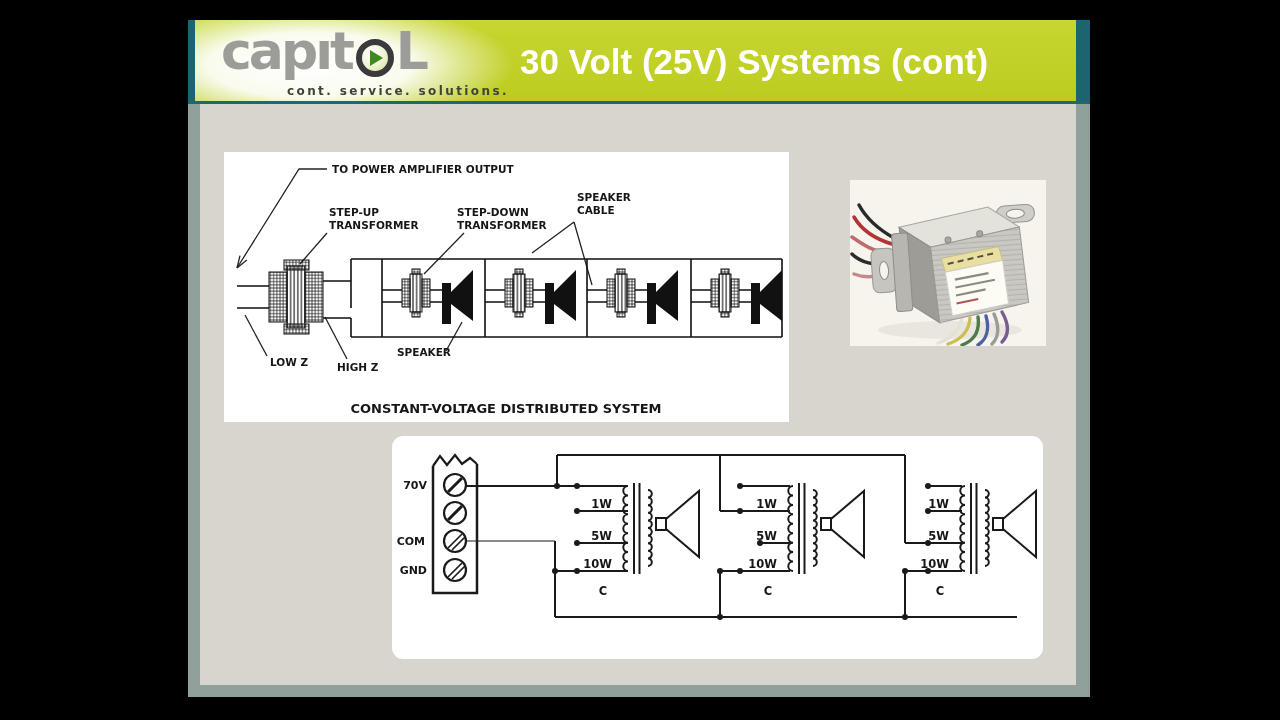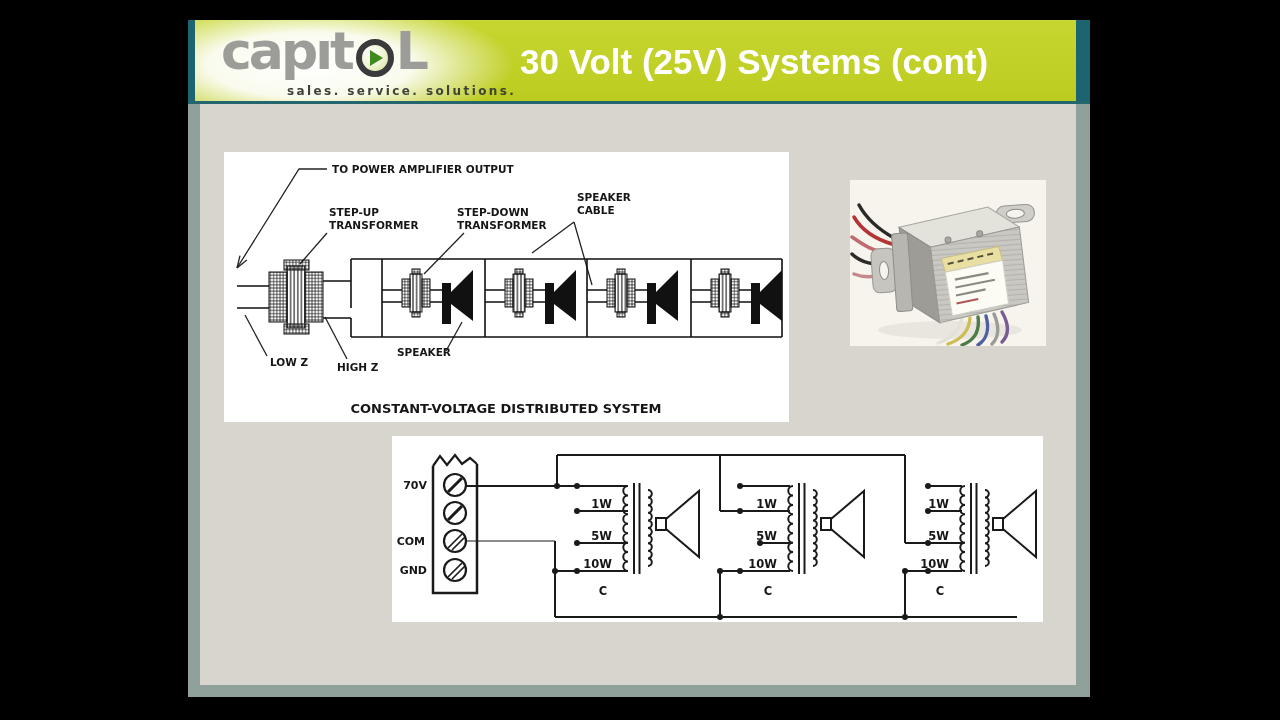--- a/index.html
+++ b/index.html
@@ -60,21 +60,21 @@
   .bodyarea{
     position:relative;height:581px;
     background:#d8d5ce;
     border-left:12px solid #8fa19a;
     border-right:14px solid #8fa19a;
     border-bottom:12px solid #8fa19a;
   }
   .whitebox{position:absolute;background:#ffffff;}
   .box-top{left:24px;top:48px;width:565px;height:270px;}
   .box-photo{left:650px;top:76px;width:196px;height:166px;background:#f7f4ee;}
-  .box-bottom{left:192px;top:332px;width:651px;height:186px;}
+  .box-bottom{left:192px;top:332px;width:651px;height:223px;border-radius:11px;}
   svg{display:block;}
   svg text{
     font-family:"DejaVu Sans", sans-serif;
     font-weight:bold;fill:#161616;
   }
 </style>
 </head>
 <body>
 
 <div class="slide">
@@ -82,21 +82,21 @@
   <div class="header">
     <div class="teal-strip-left"></div>
     <div class="header-green">
       <div class="logo">
         <span>capıt</span>
           <span class="play">
             <span class="play-tri"></span>
           </span>
           <span>L</span>
       </div>
-      <div class="tagline">sales. service. solutions.</div>
+      <div class="tagline">cont. service. solutions.</div>
       <div class="title">30 Volt (25V) Systems (cont)</div>
     </div>
     <div class="teal-strip-right"></div>
   </div>
 
   <div class="bodyarea">
 
     <div class="whitebox box-top">
       <svg width="565" height="270" viewBox="0 0 565 270">
         <defs>

